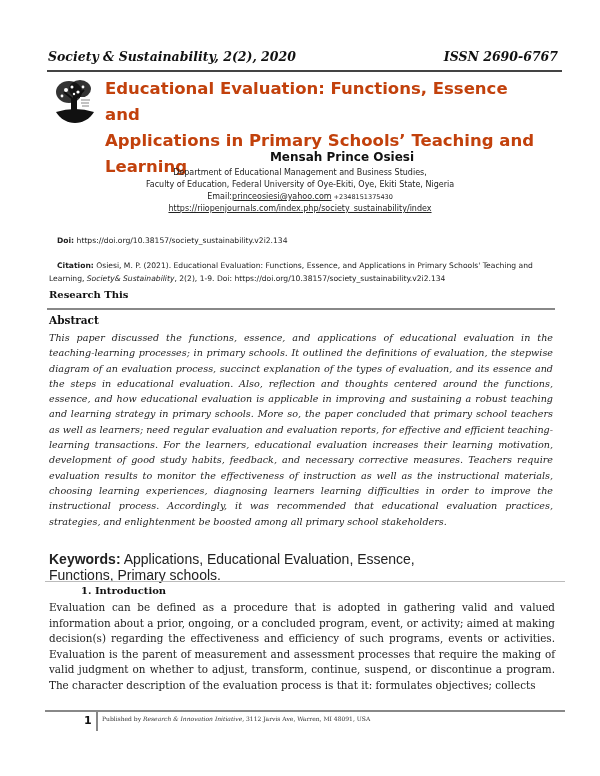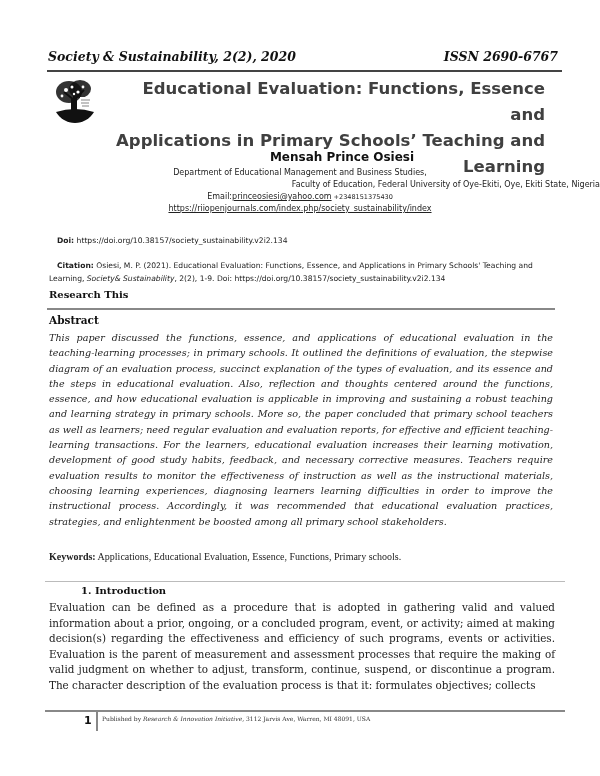--- a/index.html
+++ b/index.html
@@ -7,44 +7,44 @@
   .page { position: absolute; left: 0; top: 0; width: 480px; height: 776px; }
 
   .running-head { position: absolute; left: 48px; top: 49px; width: 512px; height: 20px;
     font-family: "DejaVu Serif", serif; font-style: italic; font-weight: bold; font-size: 12.5px; }
   .running-head .left { position: absolute; left: 0; top: 0; }
   .running-head .right { position: absolute; right: 2px; top: 0; }
   .head-rule { position: absolute; left: 47px; top: 70px; width: 515px; height: 2px; background: #444; }
 
   .logo { position: absolute; left: 52px; top: 78px; width: 46px; height: 46px; }
 
-  .title { position: absolute; left: 105px; top: 76px; width: 440px; text-align: right;
-    font-family: "DejaVu Sans", sans-serif; font-weight: bold; font-size: 16.5px; line-height: 26px; color: #404040; }
+  .title { position: absolute; left: 105px; top: 76px; width: 440px; text-align: left;
+    font-family: "DejaVu Sans", sans-serif; font-weight: bold; font-size: 16.5px; line-height: 26px; color: #c2410c; }
 
   .author { position: absolute; left: 6px; top: 150px; width: 600px; text-align: center;
     font-family: "DejaVu Sans", sans-serif; font-weight: bold; font-size: 12px; padding-left: 36px; }
   .affil { position: absolute; left: 0; width: 600px; text-align: center;
     font-family: "DejaVu Sans", sans-serif; font-size: 8px; line-height: 12px; color: #222; }
   .affil a, .link { color: #222; text-decoration: underline; }
   .phone { font-size: 6.5px; margin-left: 2px; }
 
   .meta { position: absolute; left: 49px; width: 515px; font-family: "DejaVu Sans", sans-serif;
     font-size: 7.6px; line-height: 13px; color: #222; }
   .meta b { font-weight: bold; padding-left: 8px; }
 
   .research-note { position: absolute; left: 49px; top: 289px; font-family: "DejaVu Serif", serif;
     font-weight: bold; font-size: 10px; }
   .rule2 { position: absolute; left: 47px; top: 308px; width: 508px; height: 2px; background: #888; }
   .abstract-h { position: absolute; left: 49px; top: 314px; font-family: "DejaVu Serif", serif;
     font-weight: bold; font-size: 10.5px; }
   .abstract { position: absolute; left: 49px; top: 330px; width: 504px; font-family: "DejaVu Serif", serif;
     font-style: italic; font-size: 9.6px; line-height: 15.3px; text-align: justify; color: #222; }
 
-  .keywords { position: absolute; left: 49px; top: 551px; font-family: Liberation Serif, serif;
-    font-size: 10px; color: #222; }
+  .keywords { position: absolute; left: 49px; top: 551px; font-family: Liberation Sans, sans-serif;
+    font-size: 14px; color: #222; }
   .keywords b { font-weight: bold; }
 
   .rule3 { position: absolute; left: 45px; top: 581px; width: 520px; height: 1px; background: #bbb; }
   .intro-h { position: absolute; left: 49px; top: 585px; font-family: "DejaVu Serif", serif;
     font-weight: bold; font-size: 10px; margin-left: 32px; }
   .intro { position: absolute; left: 49px; top: 600px; width: 506px; font-family: "DejaVu Serif", serif;
     font-size: 10.4px; line-height: 15.6px; text-align: justify; color: #222; }
   .foot-rule { position: absolute; left: 45px; top: 710px; width: 520px; height: 2px; background: #888; }
   .page-num { position: absolute; left: 84px; top: 714px; font-family: "DejaVu Sans", sans-serif;
     font-weight: bold; font-size: 11px; }
@@ -83,21 +83,21 @@
   </div>
 
   <div class="title">
     <div>Educational Evaluation: Functions, Essence and</div>
     <div>Applications in Primary Schools’ Teaching and</div>
     <div>Learning</div>
   </div>
 
   <div class="author">Mensah Prince Osiesi</div>
   <div class="affil" style="top:167px;">Department of Educational Management and Business Studies,</div>
-  <div class="affil" style="top:179px;text-align:right;">Faculty of Education, Federal University of Oye-Ekiti, Oye, Ekiti State, Nigeria</div>
+  <div class="affil" style="top:179px;">Faculty of Education, Federal University of Oye-Ekiti, Oye, Ekiti State, Nigeria</div>
   <div class="affil" style="top:191px;">
     <span>Email:</span><a>princeosiesi@yahoo.com</a><span class="phone">+2348151375430</span>
   </div>
   <div class="affil" style="top:203px;text-align:center;">
     <a>https://riiopenjournals.com/index.php/society_sustainability/index</a>
   </div>
 
   <div class="meta" style="top:234px;">
     <b>Doi:</b><span> https://doi.org/10.38157/society_sustainability.v2i2.134</span>
   </div>

